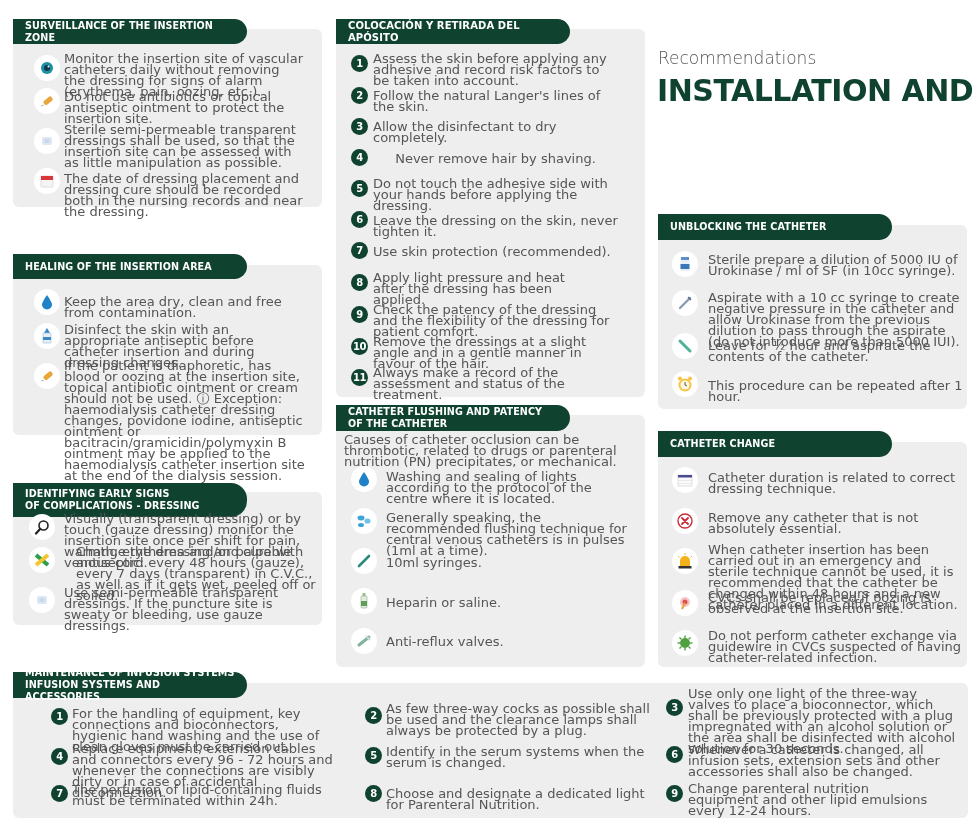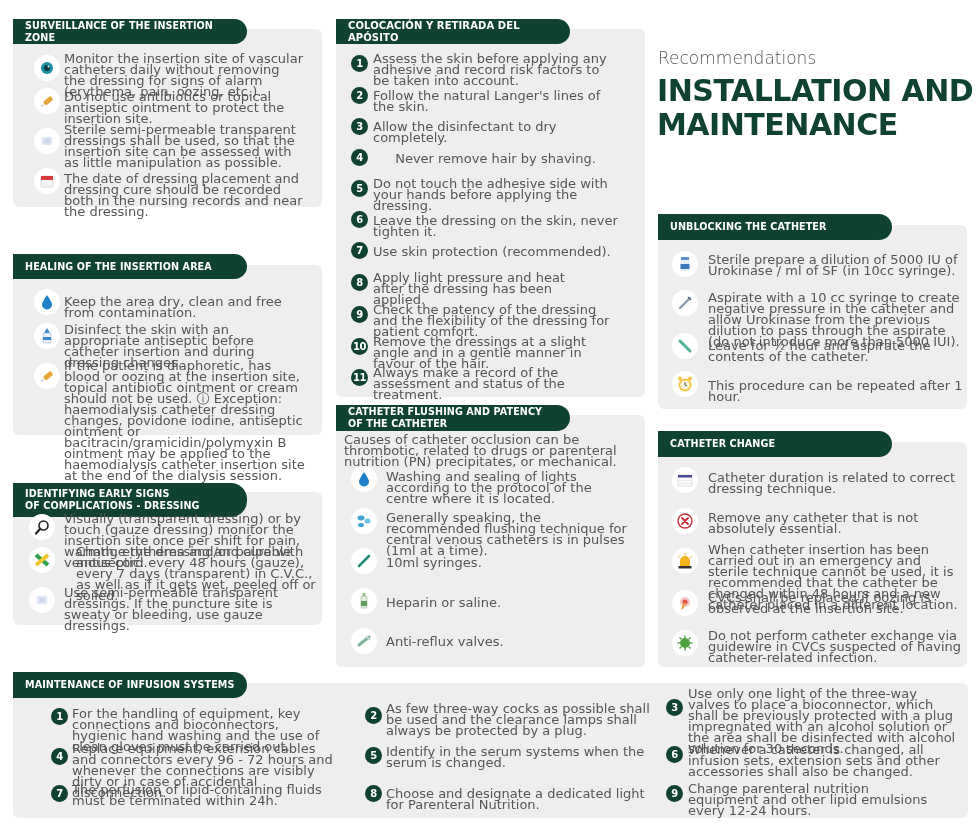--- a/index.html
+++ b/index.html
@@ -32,21 +32,20 @@
     font-weight: bold; color: #0f4330; font-size: 30px; line-height: 34px; letter-spacing: -0.5px;
   }
   .title-main div { white-space: nowrap; }
 </style>
 </head>
 <body>
 
 <div class="title-sub">Recommendations</div>
 <div class="title-main">
   <div>INSTALLATION AND</div>
-  <div>MAINTENANCE</div>
 </div>
 
 <section>
   <div class="panel" style="left:13px;top:29px;width:309px;height:178px;"></div>
   <div class="hdr" style="left:13px;top:19px;width:234px;height:25px;">SURVEILLANCE OF THE INSERTION ZONE</div>
 
   <div class="icon" style="left:34px;top:55px;">
     <svg width="16" height="16" viewBox="0 0 16 16">
         <circle cx="8" cy="8" r="6" fill="#1b8fa3"></circle>
         <circle cx="8" cy="8" r="3" fill="#0c3c4c"></circle>
@@ -328,20 +327,21 @@
         </g>
       </svg>
   </div>
   <div class="txt" style="left:708px;top:630px;width:255px;">Do not perform catheter exchange via guidewire in CVCs suspected of having catheter-related infection.</div>
 </section>
 
 <section>
   <div class="panel" style="left:13px;top:683px;width:955px;height:135px;"></div>
   <div class="hdr" style="left:13px;top:672px;width:234px;height:26px;">
     <div>MAINTENANCE OF INFUSION SYSTEMS</div>
+    <div>INFUSION SYSTEMS AND ACCESSORIES</div>
   </div>
 
   <div class="num" style="left:51px;top:708px;">1</div>
   <div class="txt" style="left:72px;top:708px;width:265px;">For the handling of equipment, key connections and bioconnectors, hygienic hand washing and the use of clean gloves must be carried out.</div>
 
   <div class="num" style="left:51px;top:748px;">4</div>
   <div class="txt" style="left:72px;top:743px;width:265px;">Replace equipment, extension cables and connectors every 96 - 72 hours and whenever the connections are visibly dirty or in case of accidental disconnection.</div>
 
   <div class="num" style="left:51px;top:785px;">7</div>
   <div class="txt" style="left:72px;top:784px;width:265px;">The perfusion of lipid-containing fluids must be terminated within 24h.</div>

